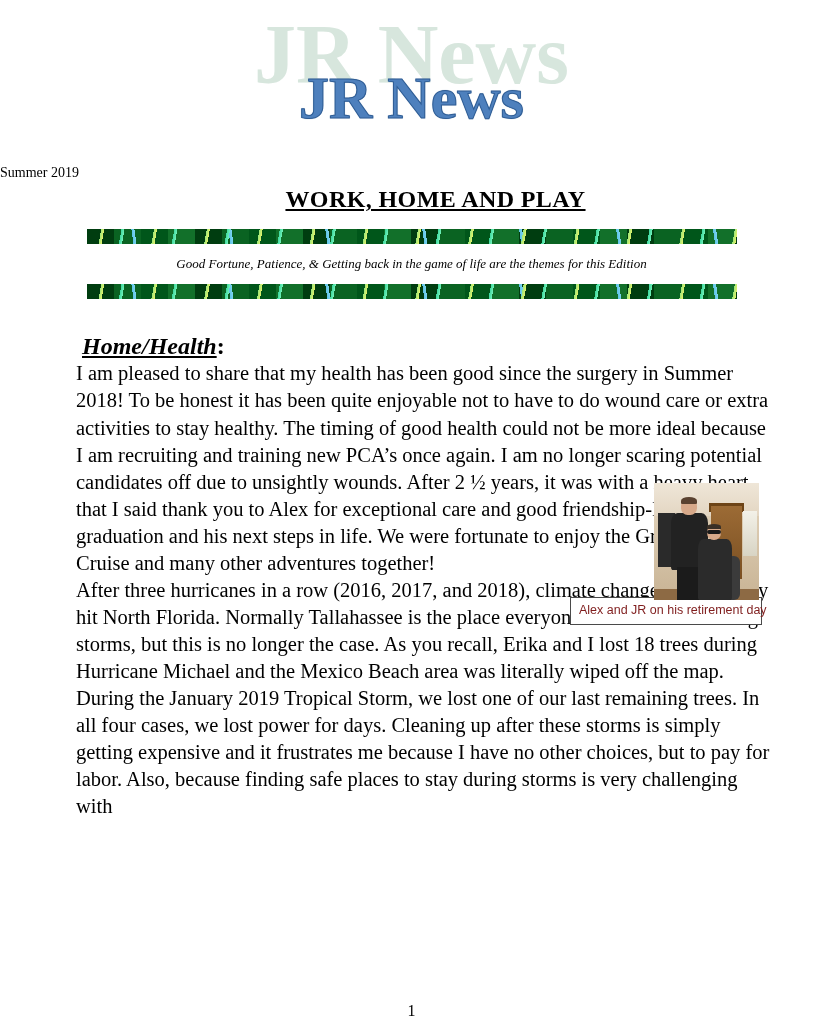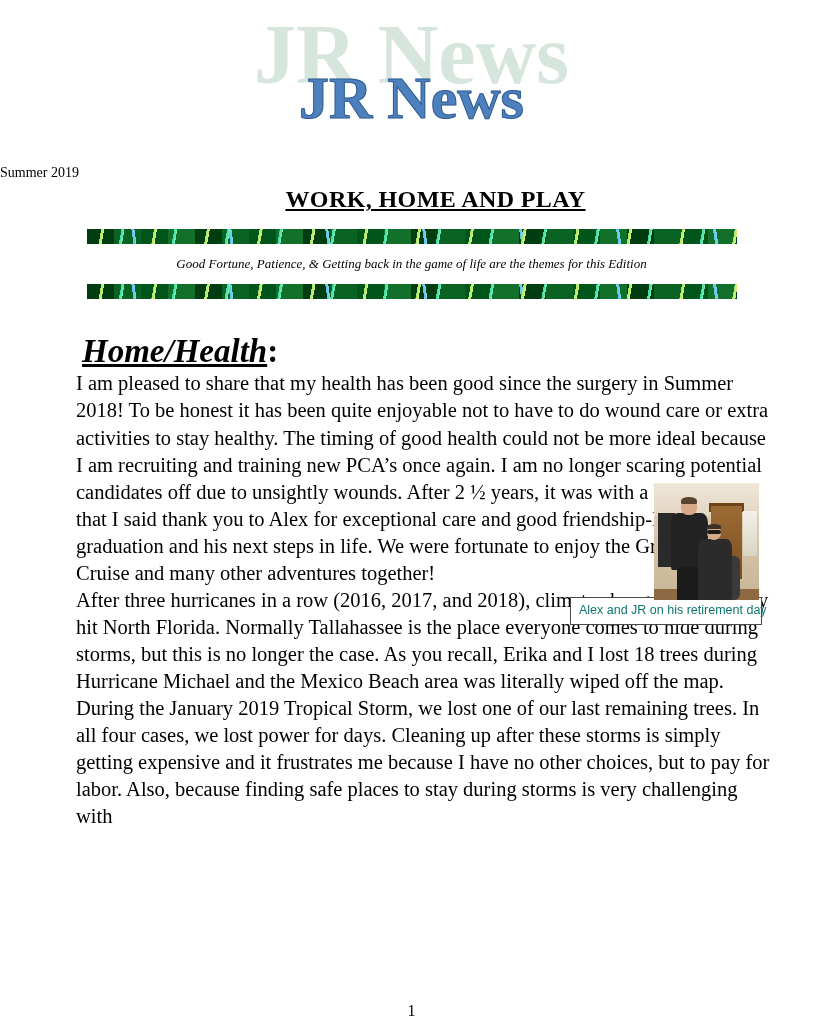--- a/index.html
+++ b/index.html
@@ -118,21 +118,21 @@
     width: 662px;
   }
 
   
   .body-wrap {
     margin-top: 34px;
     padding: 0 52px 0 76px;
     position: relative;
   }
   .section-heading {
-    font-size: 33px;
+    font-size: 24px;
     font-weight: bold;
     font-style: italic;
     margin: 0 0 0 6px;
     display: inline-block;
   }
   .section-heading .hl {
     text-decoration: underline;
   }
   .section-heading .colon {
     font-style: normal;
@@ -155,21 +155,21 @@
   .figure-photo {
     display: block;
     border: 0;
   }
   .figure-caption {
     box-sizing: border-box;
     border: 1px solid #4a4a4a;
     background: #ffffff;
     font-family: "Liberation Sans", sans-serif;
     font-size: 12.5px;
-    color: #0f766e;
+    color: #7f1d1d;
     text-align: center;
     line-height: 1.1;
     padding: 6px 8px;
     white-space: nowrap;
   }
   .figure-caption sup {
     font-size: 8.5px;
     vertical-align: super;
   }
 

